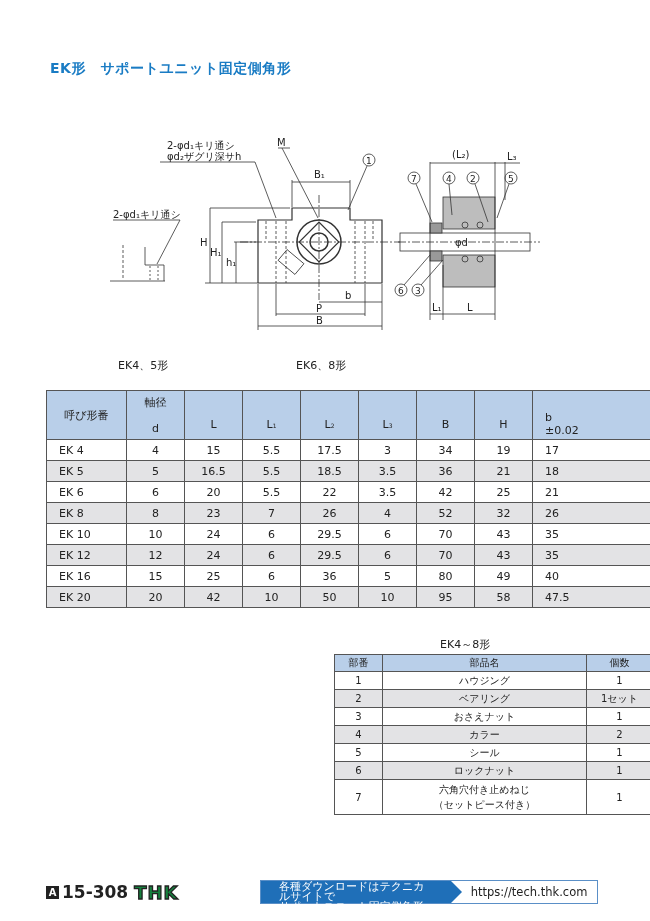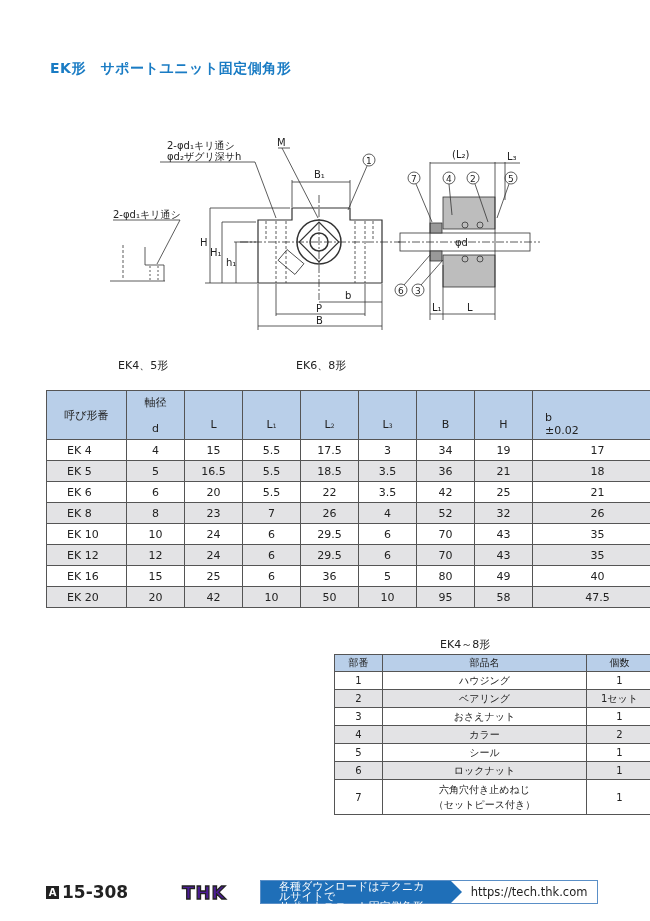--- a/index.html
+++ b/index.html
@@ -6,36 +6,36 @@
   body{width:650px;height:921px;position:relative;overflow:hidden;font-family:"DejaVu Sans","Liberation Sans",sans-serif;color:#222;}
   .title{position:absolute;left:50px;top:60px;font-size:14px;font-weight:bold;color:#1a7cc4;letter-spacing:0.5px;white-space:pre;}
   .drawing{position:absolute;left:0;top:120px;width:650px;height:240px;}
   .caption{position:absolute;top:358px;font-size:11px;color:#222;}
   table{border-collapse:collapse;}
   .spec{position:absolute;left:46px;top:390px;width:604px;font-size:11px;}
   .spec th{background:#b9cfe9;font-weight:normal;color:#222;border:1px solid #555;height:48px;padding:0;vertical-align:bottom;}
   .spec th.first{vertical-align:middle;}
   .spec th.last{border-right:none;text-align:left;padding-left:12px;}
   .spec td{border:1px solid #555;height:20px;padding:0;text-align:center;font-size:11px;}
-  .spec td.name{text-align:left;padding-left:20px;}
-  .spec td.last{border-right:none;text-align:center;padding-left:12px;margin-top:46px;}
+  .spec td.name{text-align:left;padding-left:12px;}
+  .spec td.last{border-right:none;text-align:left;padding-left:12px;margin-top:46px;}
   .spec tr.alt td{background:#e3e3e5;}
   .spec .hdr-two{display:flex;flex-direction:column;justify-content:space-between;height:44px;align-items:center;padding-bottom:4px;box-sizing:border-box;}
   .spec .hdr-one{padding-bottom:8px;display:block;}
   .spec sub{font-size:6px;vertical-align:baseline;}
   .parts-caption{position:absolute;left:440px;top:637px;font-size:11px;}
   .parts{position:absolute;left:334px;top:654px;width:319px;font-size:10px;}
   .parts th{background:#b9cfe9;font-weight:normal;border:1px solid #555;height:16px;padding:0;}
   .parts td{border:1px solid #555;height:17px;text-align:center;padding:0;}
   .parts tr.alt td{background:#e3e3e5;}
   .parts td.multi{height:34px;line-height:15px;}
   .footer{position:absolute;left:46px;top:880px;height:24px;display:flex;align-items:center;}
   .badgeA{display:inline-block;width:13px;height:13px;background:#222;color:#fff;font-size:10px;font-weight:bold;text-align:center;line-height:13px;margin-right:3px;}
   .pageno{font-size:17px;font-weight:bold;color:#222;margin-right:6px;}
-  .logo{font-size:18px;font-weight:900;color:#4c1d95;-webkit-text-stroke:1.3px #222;letter-spacing:1px;font-family:"DejaVu Sans",sans-serif;margin-left:48px;}
+  .logo{font-size:18px;font-weight:900;color:#15803d;-webkit-text-stroke:1.3px #222;letter-spacing:1px;font-family:"DejaVu Sans",sans-serif;}
   .dl{position:absolute;left:260px;top:880px;width:336px;height:22px;border:1px solid #5a8fc7;display:flex;}
   .dl-left{position:relative;width:190px;background:#1f6fb8;color:#fff;font-size:11px;line-height:10px;padding:1px 18px;box-sizing:border-box;}
   .dl-left:after{content:"";position:absolute;right:-11px;top:0;border-top:11px solid transparent;border-bottom:11px solid transparent;border-left:11px solid #1f6fb8;}
   .dl-url{flex:1;display:flex;align-items:center;justify-content:center;font-size:11.5px;color:#222;padding-left:10px;}
 </style>
 </head>
 <body>
 
 <div class="title">EK形　サポートユニット固定側角形</div>
 

